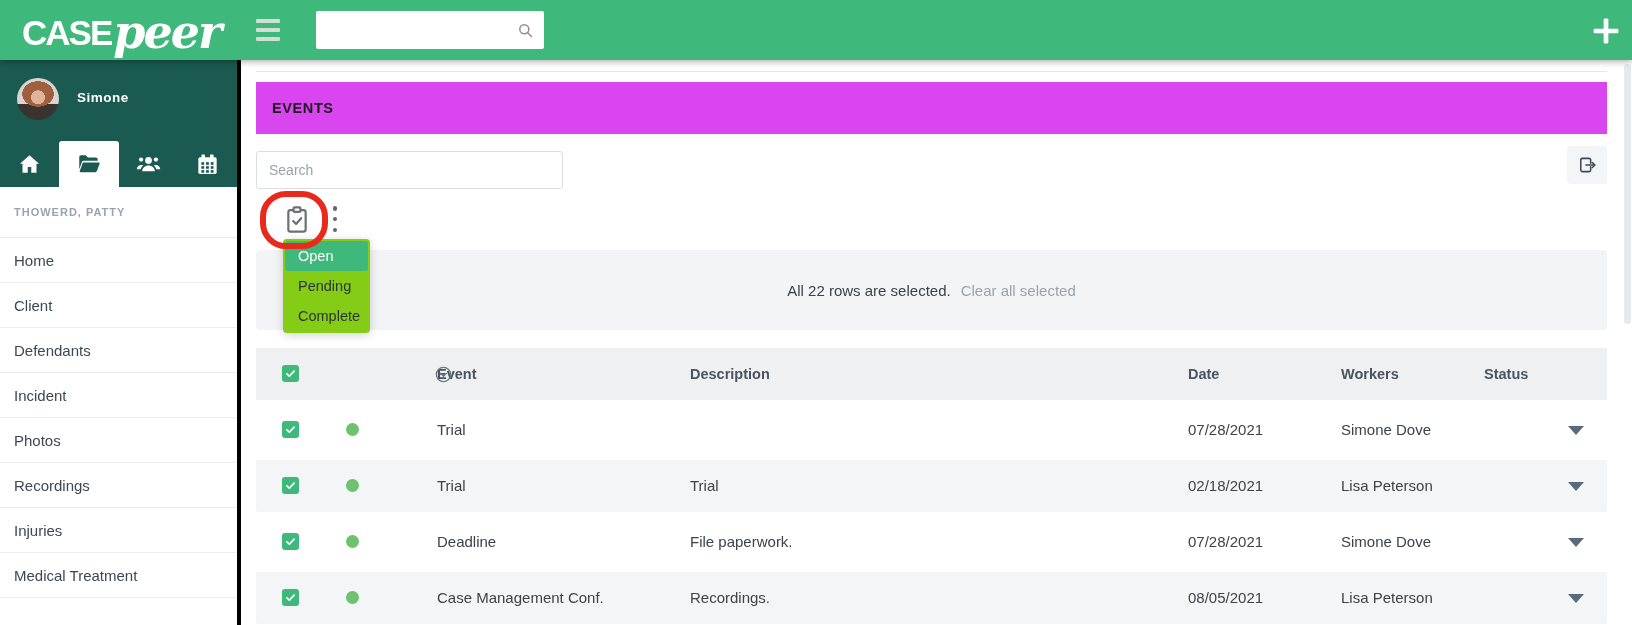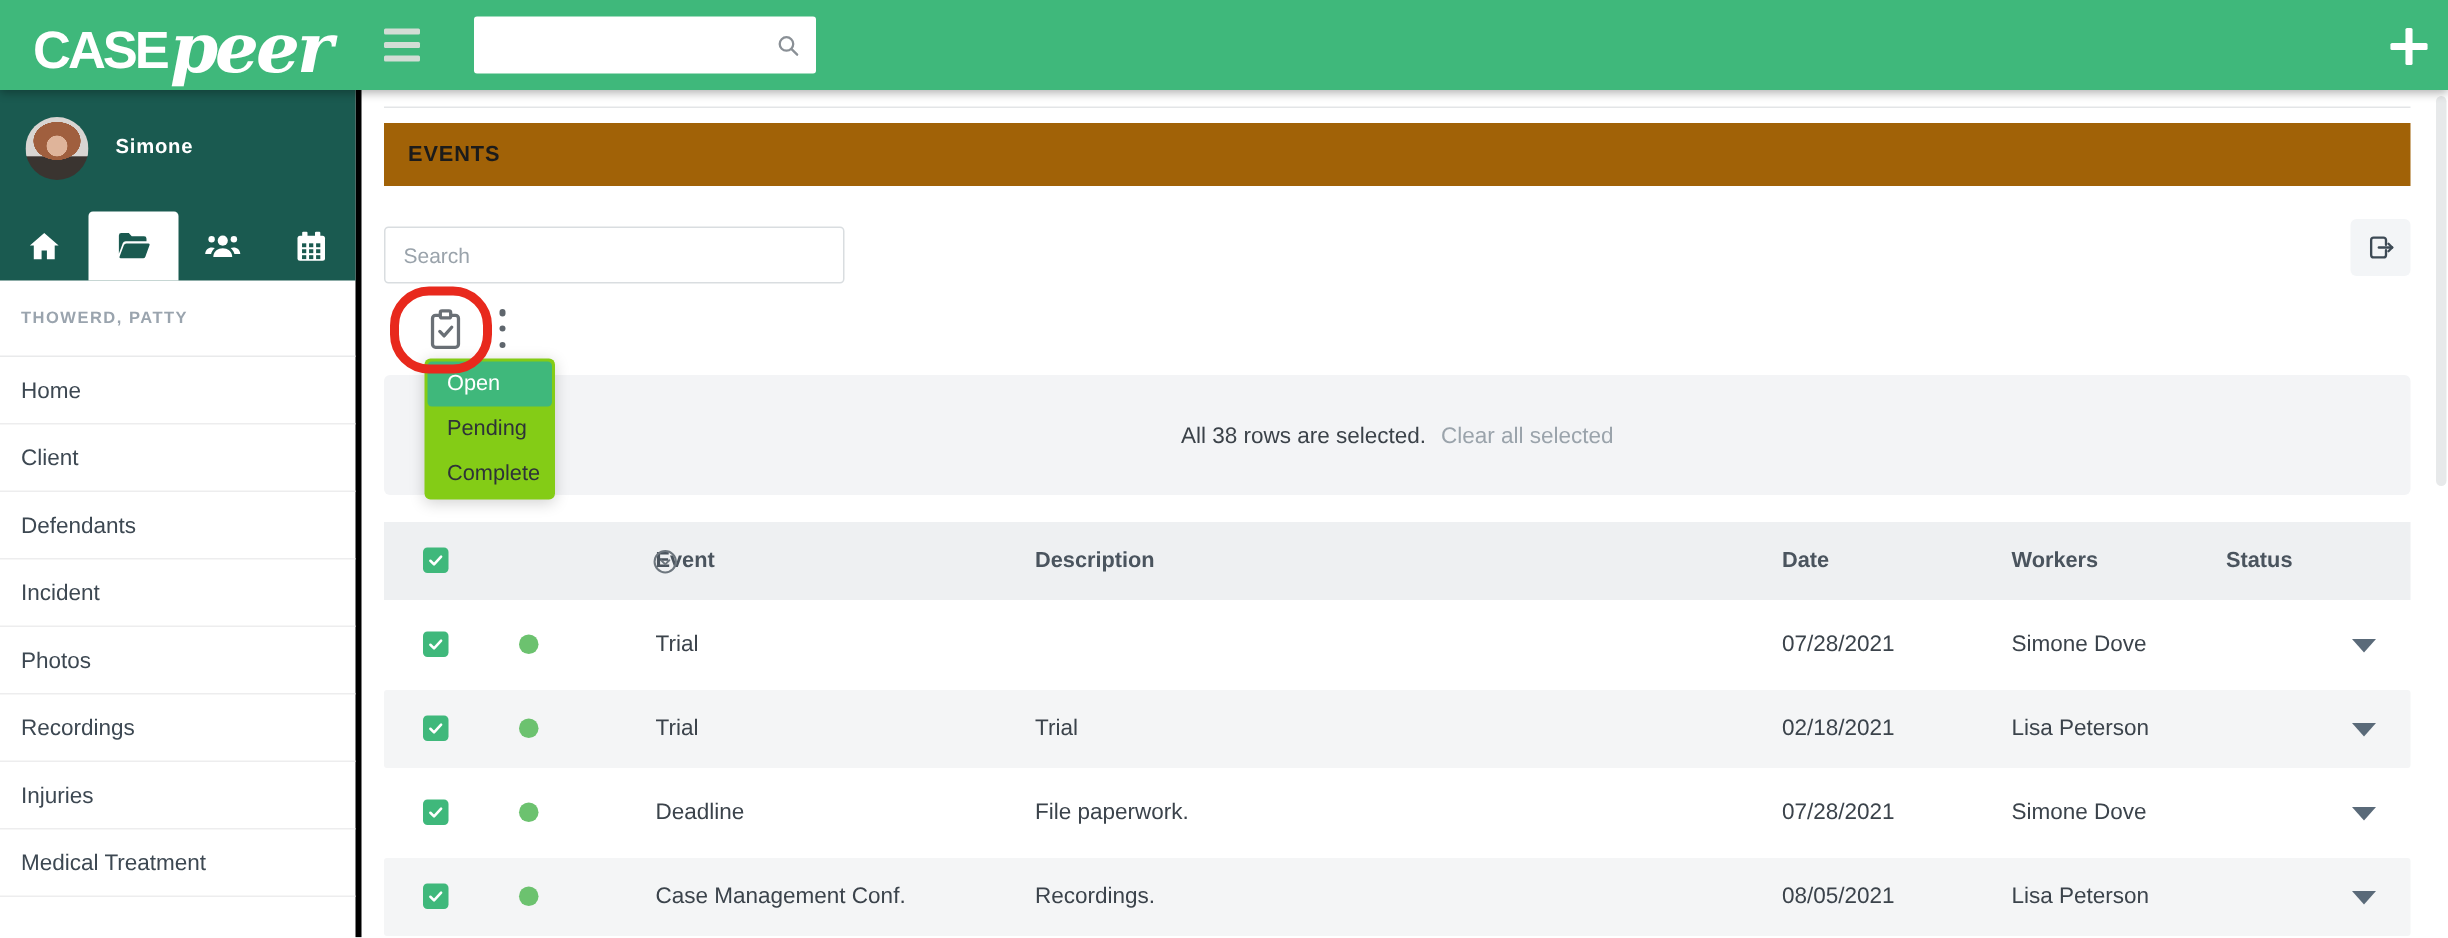--- a/index.html
+++ b/index.html
@@ -43,21 +43,21 @@
   .case-label { height:51px; display:flex; align-items:center; padding-left:14px;
                 color:#9aa4ae; font-size:11px; font-weight:700; letter-spacing:1px;
                 border-bottom:1px solid #e9eaeb; }
   .side-nav { list-style:none; }
   .side-nav li { height:45px; display:flex; align-items:center; padding-left:14px;
                  font-size:15px; color:#3d4852; border-bottom:1px solid #ededee; cursor:pointer; }
 
   
   .main { position:absolute; left:256px; top:60px; width:1351px; height:565px; }
   .top-hairline { position:absolute; left:0; top:11px; width:100%; height:1px; background:#e3e5e7; }
-  .events-bar { position:absolute; left:0; top:22px; width:100%; height:42px; background:#a16207;
+  .events-bar { position:absolute; left:0; top:22px; width:100%; height:52px; background:#d946ef;
                 display:flex; align-items:center; padding-left:16px; }
   .events-title { font-size:14.5px; font-weight:700; letter-spacing:.6px; color:#1b1b1b; }
   .list-search { position:absolute; left:0; top:91px; width:307px; height:38px;
                  border:1px solid #d9dde0; border-radius:3px; padding:0 12px; font-size:14px;
                  color:#333; outline:none; background:#fff; }
   .list-search::placeholder { color:#9aa3ab; }
   .export-btn { position:absolute; right:0; top:86px; width:40px; height:38px; background:#f3f5f7;
                 border:none; border-radius:4px; display:flex; align-items:center;
                 justify-content:center; cursor:pointer; }
   .clipboard-btn { position:absolute; left:27px; top:145px; width:28px; height:30px;
@@ -222,21 +222,21 @@
 
     <div class="annotation-ring"></div>
 
     <div class="status-menu">
       <div class="item selected">Open</div>
       <div class="item">Pending</div>
       <div class="item">Complete</div>
     </div>
 
     <div class="select-banner">
-      <span class="msg">All 38 rows are selected.</span>
+      <span class="msg">All 22 rows are selected.</span>
       <span class="clear">Clear all selected</span>
     </div>
 
     <div class="thead">
       <div class="checkbox c-check" style="position:absolute;">
         <svg width="13" height="13" viewBox="0 0 16 16">
           <path d="M3.6 8.4l3 3 5.8-6.4" stroke="#fff" stroke-width="2.1" fill="none" stroke-linecap="round" stroke-linejoin="round"></path>
         </svg>
       </div>
       <span class="cell hcell c-event">Event</span>

